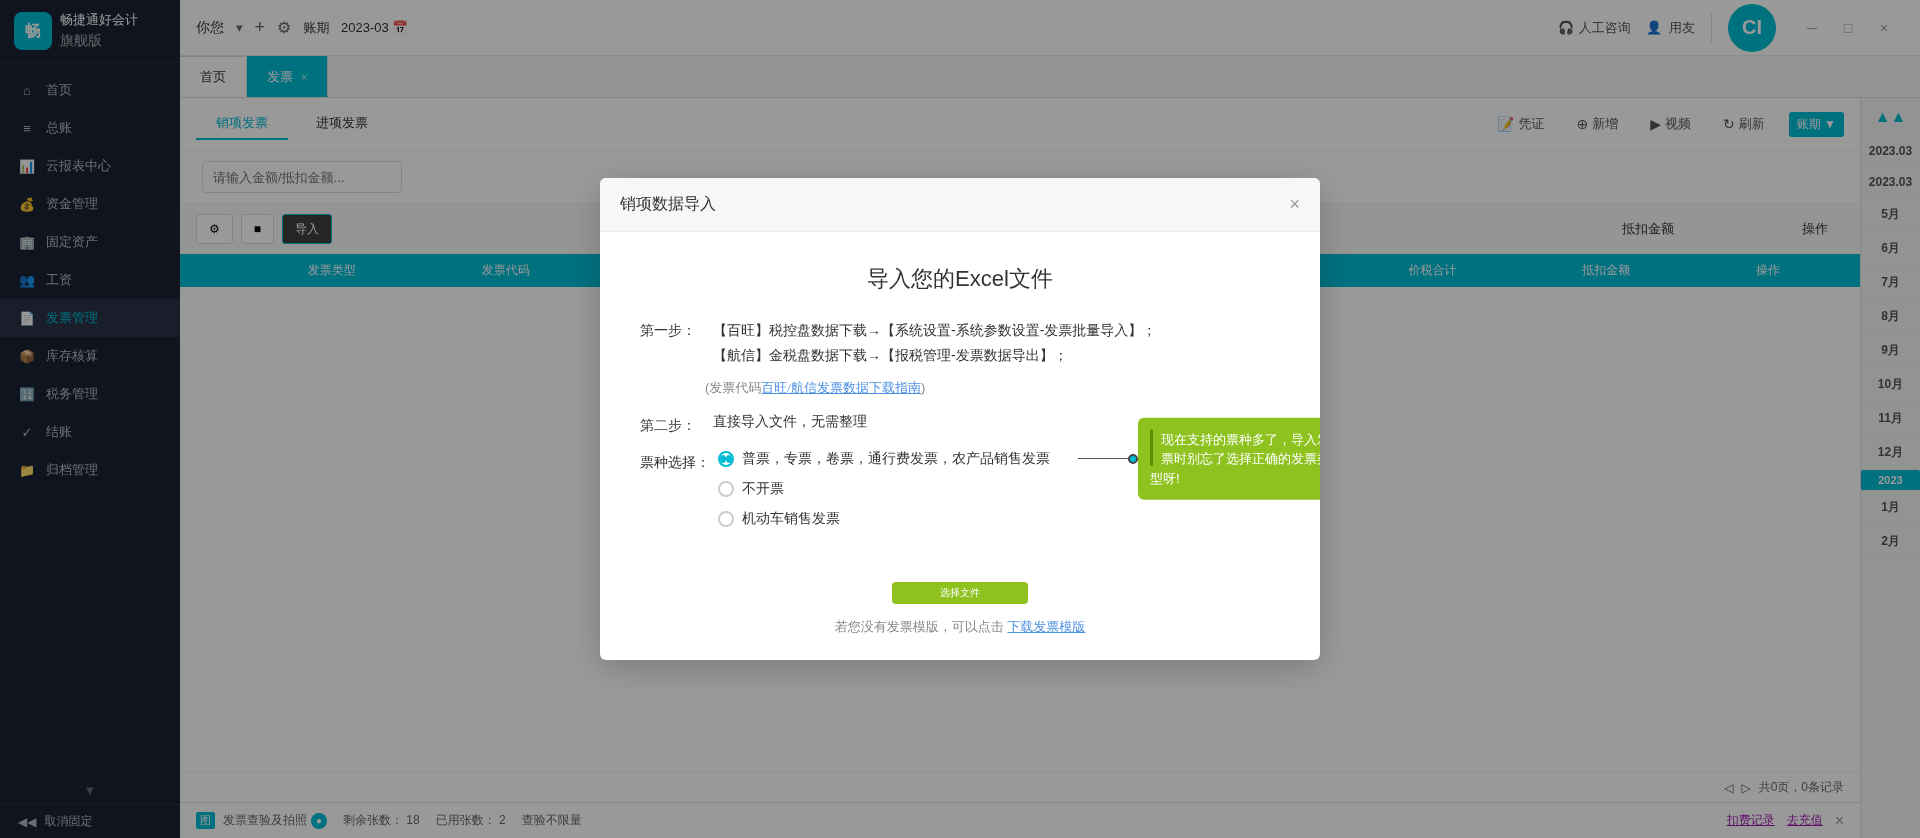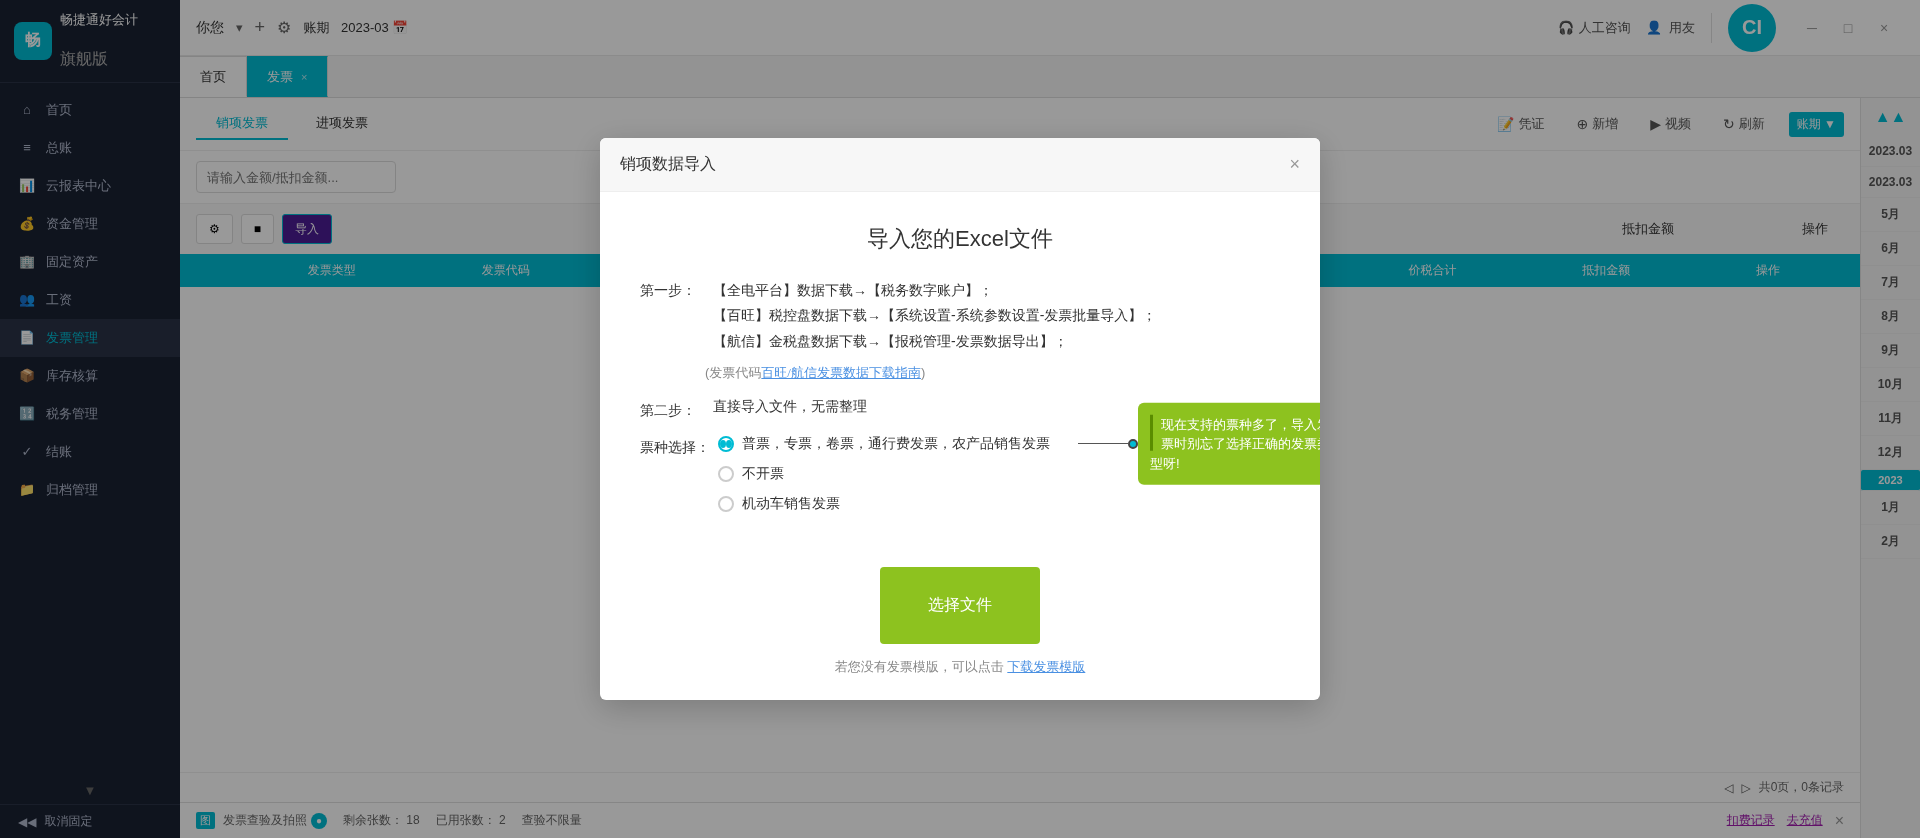--- a/index.html
+++ b/index.html
@@ -6,21 +6,21 @@
     body { font-family: 'Microsoft YaHei', '微软雅黑', sans-serif; font-size: 13px; background: #f0f2f5; overflow: hidden; width: 1920px; height: 838px; }
 
     
     .app-wrapper { display: flex; width: 1920px; height: 838px; }
 
     
     .sidebar { width: 180px; background: #1a2233; display: flex; flex-direction: column; height: 100%; flex-shrink: 0; }
     .sidebar-logo { display: flex; align-items: center; padding: 12px 14px; border-bottom: 1px solid #2a3347; min-height: 56px; }
     .sidebar-logo-icon { width: 38px; height: 38px; background: #00bcd4; border-radius: 8px; display: flex; align-items: center; justify-content: center; color: white; font-size: 16px; font-weight: bold; margin-right: 8px; flex-shrink: 0; }
     .sidebar-logo-text { color: #fff; font-size: 13px; line-height: 1.3; }
-    .sidebar-logo-text .sub { font-size: 16px; color: #aaa; margin-top: 20px; }
+    .sidebar-logo-text .sub { font-size: 14px; color: #aaa; margin-top: 2px; }
     .sidebar-nav { flex: 1; overflow-y: auto; padding: 8px 0; }
     .sidebar-nav::-webkit-scrollbar { width: 4px; }
     .sidebar-nav::-webkit-scrollbar-thumb { background: #3a4457; }
     .nav-item { display: flex; align-items: center; padding: 10px 18px; color: #b0b8cc; cursor: pointer; font-size: 13px; gap: 10px; }
     .nav-item.active { background: #2a3347; color: #00bcd4; }
     .nav-item .nav-icon { width: 18px; height: 18px; display: flex; align-items: center; justify-content: center; flex-shrink: 0; }
     .sidebar-scroll-btn { display: flex; align-items: center; justify-content: center; padding: 6px 0; color: #666; cursor: pointer; }
     .sidebar-bottom { padding: 8px 18px; color: #b0b8cc; font-size: 12px; display: flex; align-items: center; gap: 8px; border-top: 1px solid #2a3347; }
 
     
@@ -52,25 +52,25 @@
     
     .page-content { flex: 1; background: #fff; display: flex; flex-direction: column; overflow: hidden; position: relative; }
     .page-toolbar { display: flex; align-items: center; padding: 10px 16px; border-bottom: 1px solid #eee; gap: 16px; flex-shrink: 0; }
     .sub-tabs { display: flex; gap: 8px; }
     .sub-tab { padding: 6px 20px; font-size: 13px; cursor: pointer; color: #333; border-bottom: 2px solid transparent; }
     .sub-tab.active { color: #00bcd4; border-bottom-color: #00bcd4; }
     .page-toolbar-spacer { flex: 1; }
     .toolbar-btn { display: flex; align-items: center; gap: 4px; color: #555; font-size: 13px; cursor: pointer; padding: 4px 8px; }
     .toolbar-btn .icon { font-size: 14px; }
 
-    .filter-bar { display: flex; align-items: flex-end; padding: 10px 16px; border-bottom: 1px solid #eee; gap: 8px; flex-shrink: 0; }
+    .filter-bar { display: flex; align-items: flex-end; padding: 10px 22px; border-bottom: 1px solid #eee; gap: 8px; flex-shrink: 0; }
     .filter-input { height: 32px; border: 1px solid #ddd; border-radius: 4px; padding: 0 10px; font-size: 13px; width: 200px; color: #999; }
     .action-bar { display: flex; align-items: center; padding: 10px 16px; gap: 8px; background: #f9f9f9; flex-shrink: 0; }
     .action-btn { height: 30px; padding: 0 12px; border: 1px solid #ddd; border-radius: 3px; background: #fff; font-size: 12px; cursor: pointer; display: flex; align-items: center; gap: 4px; }
-    .action-btn.teal-bg { background: #4c1d95; color: #fff; border-color: #00bcd4; }
+    .action-btn.teal-bg { background: #404040; color: #fff; border-color: #00bcd4; }
 
     .table-area { flex: 1; overflow: auto; }
     .data-table { width: 100%; border-collapse: collapse; font-size: 12px; }
     .data-table th { background: #00bcd4; color: #fff; padding: 8px 12px; text-align: left; font-weight: normal; white-space: nowrap; }
 
     
     .right-panel { width: 60px; background: #f5f5f5; border-left: 1px solid #e0e0e0; display: flex; flex-direction: column; overflow: hidden; }
     .right-panel-header { display: flex; flex-direction: column; align-items: center; padding: 6px 0; }
     .right-panel-arrows { display: flex; gap: 4px; color: #00bcd4; font-size: 16px; cursor: pointer; padding: 4px 0; }
     .date-item { padding: 8px 4px; text-align: center; font-size: 12px; color: #555; cursor: pointer; border-bottom: 1px solid #eee; font-weight: bold; }
@@ -108,21 +108,21 @@
     .step-link { color: #4a90e2; text-decoration: underline; cursor: pointer; font-family: Liberation Serif, serif; }
     .step-link-row { margin-top: 2px; margin-left: 65px; font-size: 13px; color: #888; }
     .step-link-row a { color: #4a90e2; text-decoration: underline; cursor: pointer; }
     .step2-content { font-size: 14px; color: #333; }
     .ticket-section { margin-bottom: 10px; }
     .radio-item { display: flex; align-items: center; gap: 8px; font-size: 14px; color: #333; cursor: pointer; }
     .radio-circle { width: 16px; height: 16px; border-radius: 50%; border: 2px solid #ccc; display: flex; align-items: center; justify-content: center; flex-shrink: 0; }
     .radio-circle.checked { border-color: #00bcd4; }
     .radio-circle.checked::after { content: ''; width: 8px; height: 8px; border-radius: 50%; background: #00bcd4; }
     .modal-footer { padding: 16px 40px 24px; display: flex; flex-direction: column; align-items: center; gap: 14px; }
-    .select-file-btn { background: #8dc21f; color: #fff; border: none; border-radius: 4px; padding: 28px 48px; font-size: 16px; cursor: pointer; }
+    .select-file-btn { background: #8dc21f; color: #fff; border: none; border-radius: 4px; padding: 4px 48px; font-size: 10px; cursor: pointer; }
     .download-template { font-size: 13px; color: #888; }
     .download-template a { color: #4a90e2; text-decoration: underline; cursor: pointer; }
 
     
     .window-controls { position: absolute; right: 0; top: 0; height: 56px; display: flex; align-items: center; gap: 4px; padding-right: 4px; }
     .win-btn { width: 32px; height: 24px; display: flex; align-items: center; justify-content: center; color: #999; cursor: pointer; font-size: 14px; }
     
     
     .ci-badge { width: 48px; height: 48px; border-radius: 50%; background: #00bcd4; display: flex; align-items: center; justify-content: center; color: #fff; font-size: 18px; font-weight: bold; }
   </style>
@@ -369,21 +369,20 @@
     <div class="modal-header">
       <span class="modal-title">销项数据导入</span>
       <span class="modal-close">×</span>
     </div>
     <div class="modal-body">
       <div class="modal-main-title">导入您的Excel文件</div>
 
       <div class="step-row">
         <span class="step-label">第一步：</span>
         <div class="step-content">
-          <span class="line">【全电平台】数据下载→【税务数字账户】；</span>
           <span class="line">【百旺】税控盘数据下载→【系统设置-系统参数设置-发票批量导入】；</span>
           <span class="line">【航信】金税盘数据下载→【报税管理-发票数据导出】；</span>
         </div>
       </div>
       <div class="step-link-row">
         <span>(发票代码</span><a class="step-link">百旺/航信发票数据下载指南</a><span>)</span>
       </div>
 
       <div class="step-row" style="margin-top:16px;">
         <span class="step-label">第二步：</span>

